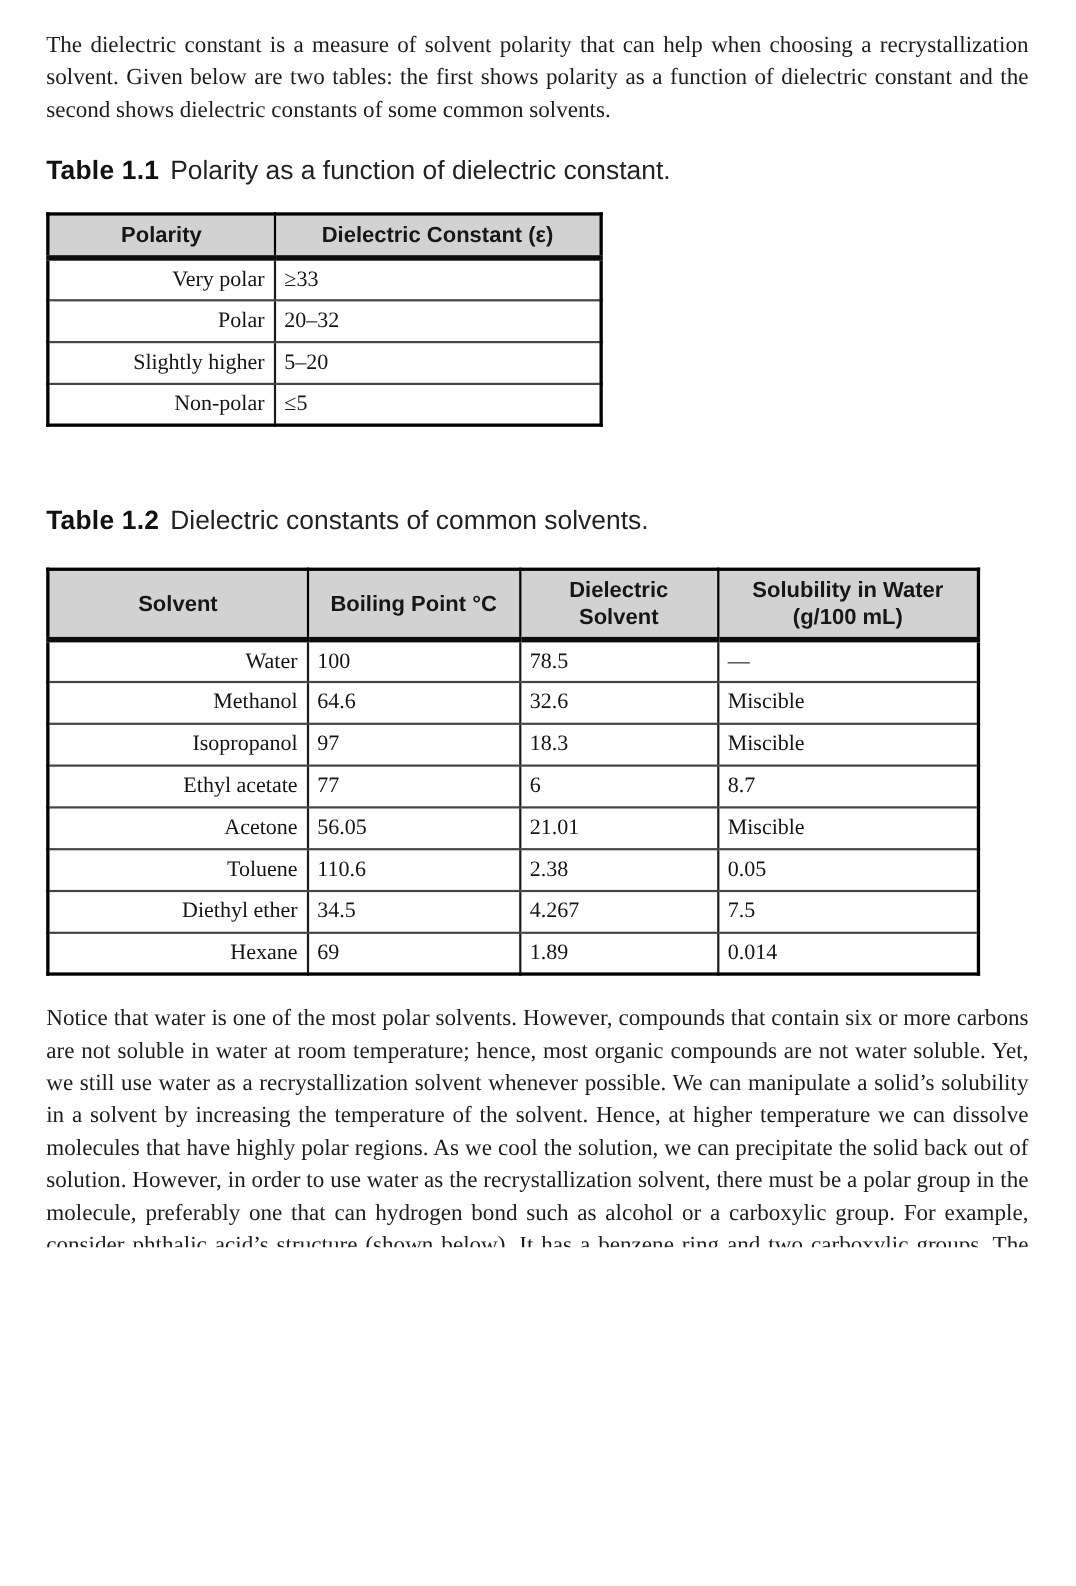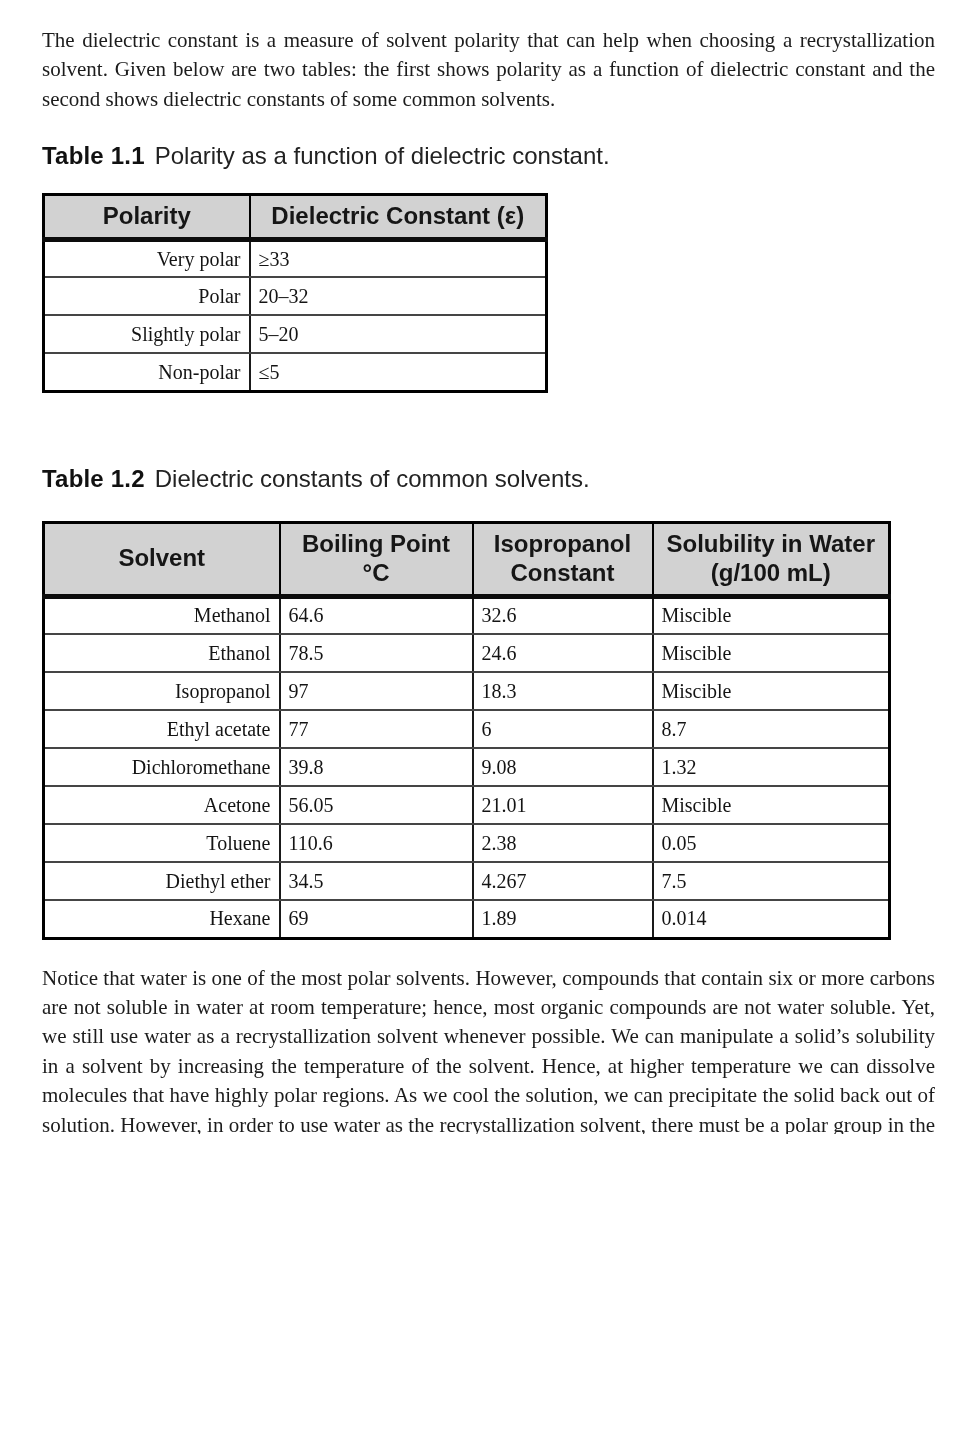--- a/index.html
+++ b/index.html
@@ -48,21 +48,21 @@
     table-layout: fixed;
     border: 3px solid var(--border_dark);
   }
   table.t1 { width: 503px; }
   table.t2 { width: 846px; }
 
   .data-table th {
     background: var(--header_bg);
     font-family: "Liberation Sans", "DejaVu Sans", sans-serif;
     font-weight: 700;
-    font-size: 24px;
+    font-size: 20px;
     line-height: 1.2;
     text-align: center;
     vertical-align: middle;
     color: #161616;
     border: 2px solid var(--border_dark);
     border-bottom: 5px solid #0c0c0c;
     padding: 6px 8px;
   }
   .t1 th { height: 40px; }
   .t2 th { height: 64px; }
@@ -108,21 +108,21 @@
     <tbody>
         <tr>
           <td>Very polar</td>
           <td>≥33</td>
         </tr>
         <tr>
           <td>Polar</td>
           <td>20–32</td>
         </tr>
         <tr>
-          <td>Slightly polar</td>
+          <td>Slightly higher</td>
           <td>5–20</td>
         </tr>
         <tr>
           <td>Non-polar</td>
           <td>≤5</td>
         </tr>
       </tbody>
   </table>
 
   <p class="caption caption-2">
@@ -133,56 +133,50 @@
     <colgroup>
       <col style="width:236px">
         <col style="width:193px">
       <col style="width:180px">
         <col style="width:237px">
     </colgroup>
     <thead>
       <tr>
           <th>Solvent</th>
           <th>Boiling Point °C</th>
-          <th>Isopropanol Constant</th>
+          <th>Dielectric Solvent</th>
           <th>Solubility in Water (g/100 mL)</th>
         </tr>
     </thead>
     <tbody>
+        <tr>
+          <td>Water</td>
+          <td>100</td>
+          <td>78.5</td>
+          <td>—</td>
+        </tr>
         <tr>
           <td>Methanol</td>
           <td>64.6</td>
           <td>32.6</td>
           <td>Miscible</td>
         </tr>
         <tr>
-          <td>Ethanol</td>
-          <td>78.5</td>
-          <td>24.6</td>
-          <td>Miscible</td>
-        </tr>
-        <tr>
           <td>Isopropanol</td>
           <td>97</td>
           <td>18.3</td>
           <td>Miscible</td>
         </tr>
         <tr>
           <td>Ethyl acetate</td>
           <td>77</td>
           <td>6</td>
           <td>8.7</td>
         </tr>
         <tr>
-          <td>Dichloromethane</td>
-          <td>39.8</td>
-          <td>9.08</td>
-          <td>1.32</td>
-        </tr>
-        <tr>
           <td>Acetone</td>
           <td>56.05</td>
           <td>21.01</td>
           <td>Miscible</td>
         </tr>
         <tr>
           <td>Toluene</td>
           <td>110.6</td>
           <td>2.38</td>
           <td>0.05</td>

